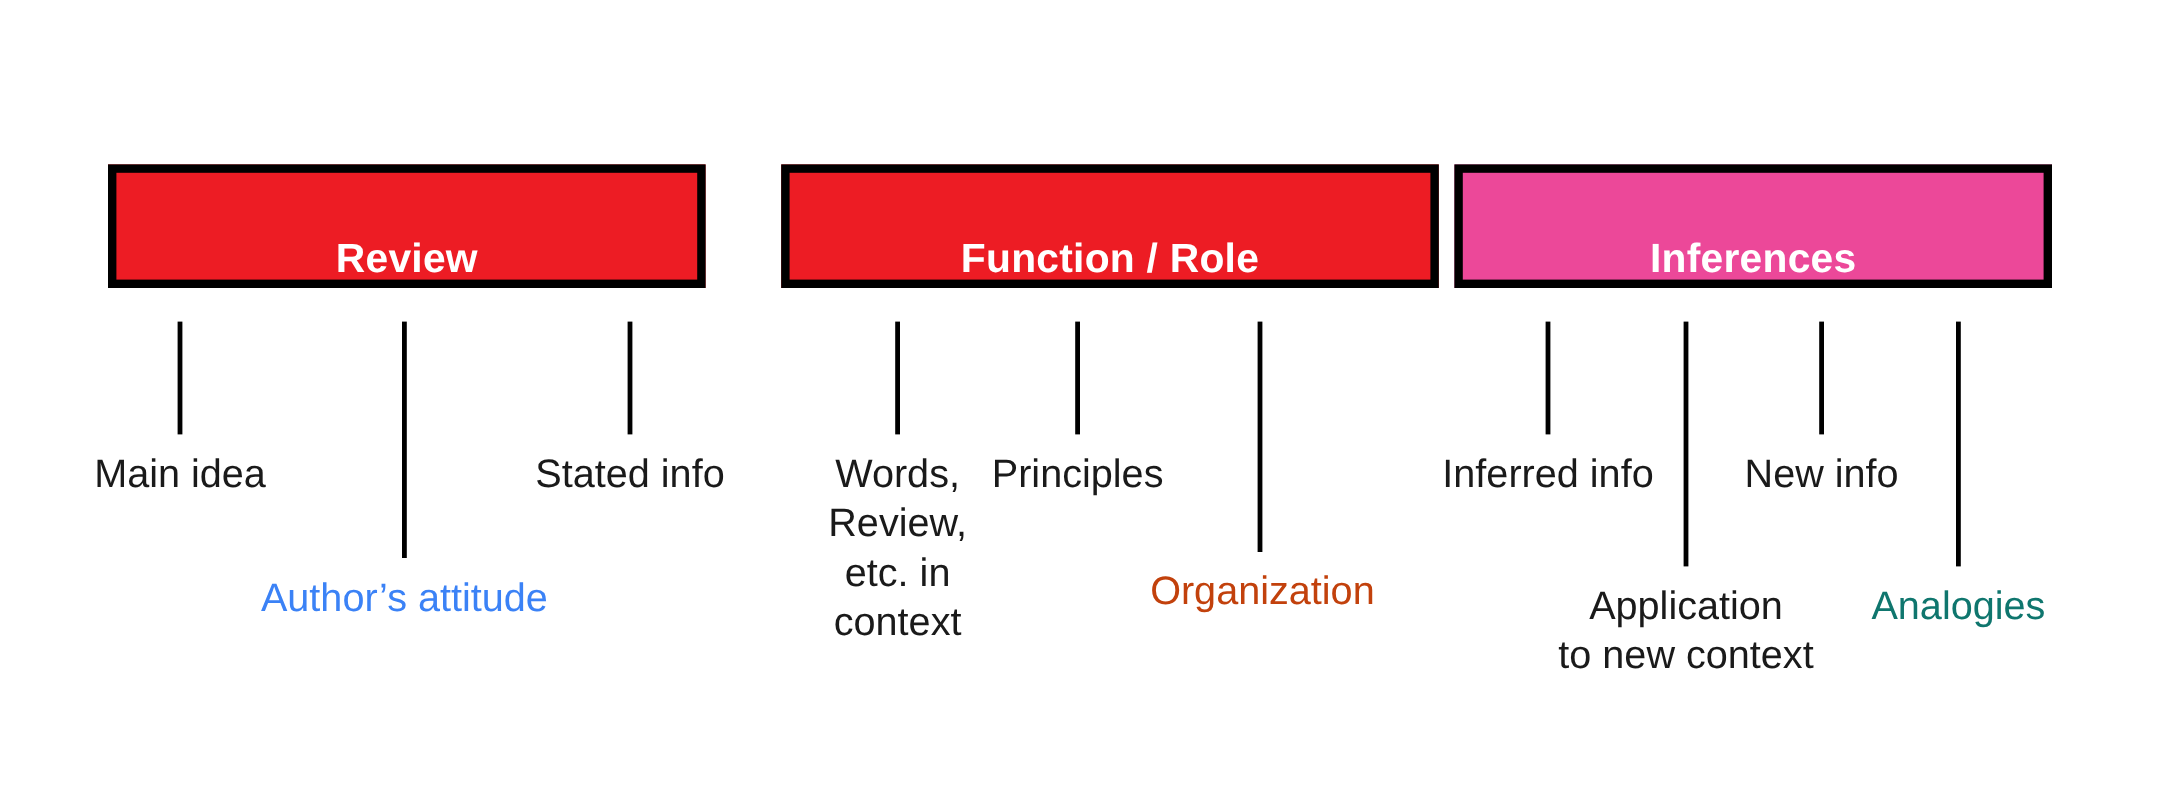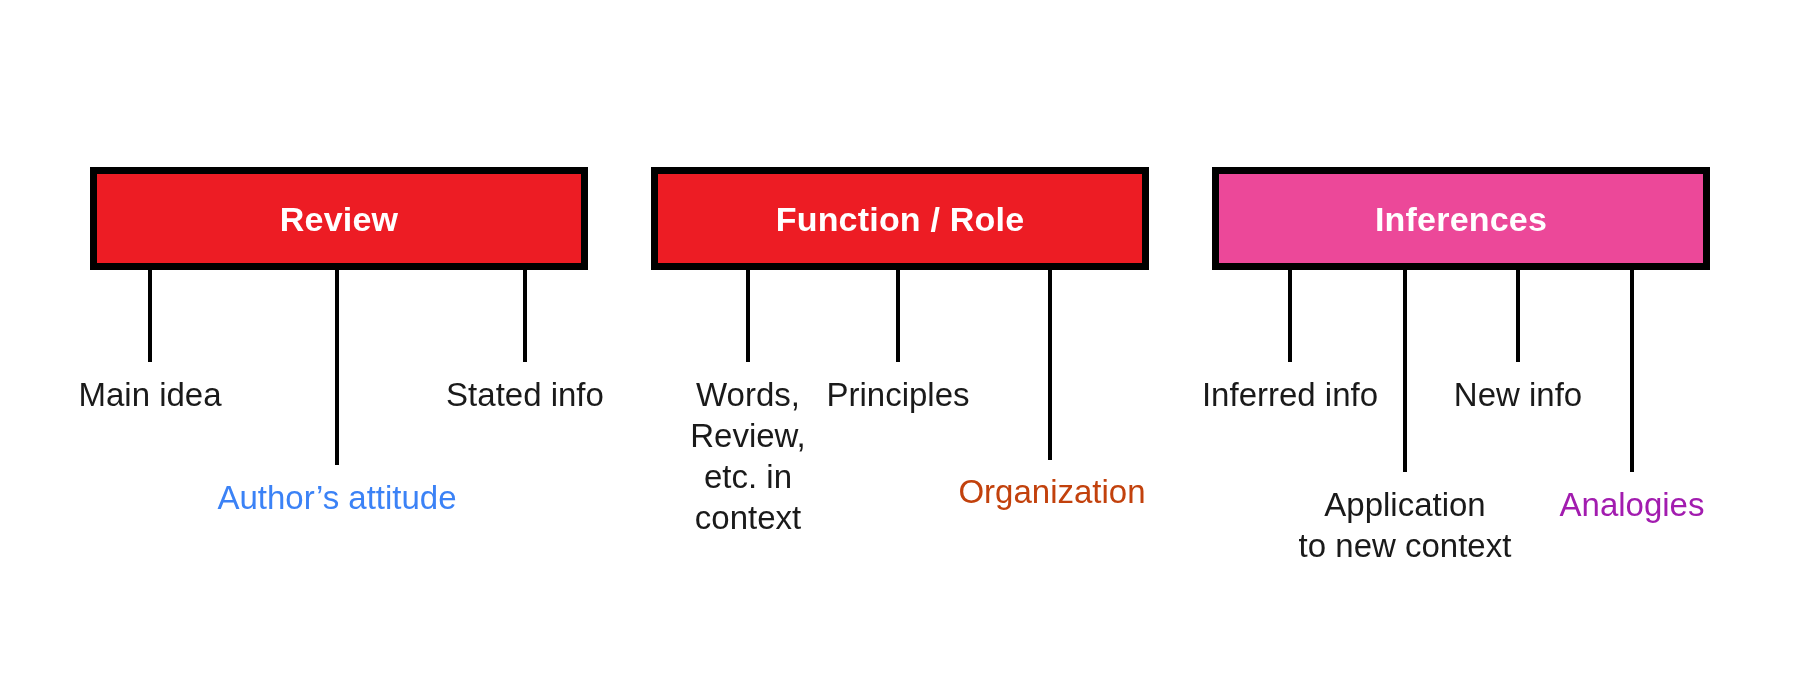--- a/index.html
+++ b/index.html
@@ -21,23 +21,22 @@
     background: #ffffff;
   }
 
   
   .cat-box {
     position: absolute;
     box-sizing: border-box;
     background: #ED1C24;
     border: 7px solid #000000;
     display: flex;
-    align-items: center;
+    align-items: flex-end;
     justify-content: center;
-    margin-top: 30px;
   }
   .cat-title {
     color: #ffffff;
     font-size: 34px;
     font-weight: bold;
     letter-spacing: 0.2px;
     line-height: 1;
     white-space: nowrap;
   }
 
@@ -65,21 +64,21 @@
 <div id="diagram">
     <div class="cat-box" style="left: 90px; top: 137px; width: 498px; height: 103px; background: rgb(237, 28, 36); border-color: rgb(0, 0, 0);">
       <span class="cat-title" style="color: rgb(255, 255, 255);">Review</span>
     </div>
     <div class="tick" style="left: 148px; top: 268px; height: 94px; background: rgb(0, 0, 0);"></div>
     <div class="leaf-label" style="left: 150px; top: 375px; color: rgb(26, 26, 26);">Main idea</div>
     <div class="tick" style="left: 335px; top: 268px; height: 197px; background: rgb(0, 0, 0);"></div>
     <div class="leaf-label" style="left: 337px; top: 478px; color: #3b82f6;">Author’s attitude</div>
     <div class="tick" style="left: 523px; top: 268px; height: 94px; background: rgb(0, 0, 0);"></div>
     <div class="leaf-label" style="left: 525px; top: 375px; color: rgb(26, 26, 26);">Stated info</div>
-    <div class="cat-box" style="left: 651px; top: 137px; width: 498px; height: 103px; background: rgb(237, 28, 36); border-color: rgb(0, 0, 0);">
+    <div class="cat-box" style="left: 651px; top: 137px; width: 548px; height: 103px; background: rgb(237, 28, 36); border-color: rgb(0, 0, 0);">
       <span class="cat-title" style="color: rgb(255, 255, 255);">Function / Role</span>
     </div>
     <div class="tick" style="left: 746px; top: 268px; height: 94px; background: rgb(0, 0, 0);"></div>
     <div class="leaf-label" style="left: 748px; top: 375px; color: rgb(26, 26, 26);">Words,
 Review,
 etc. in
 context</div>
     <div class="tick" style="left: 896px; top: 268px; height: 94px; background: rgb(0, 0, 0);"></div>
     <div class="leaf-label" style="left: 898px; top: 375px; color: rgb(26, 26, 26);">Principles</div>
     <div class="tick" style="left: 1048px; top: 268px; height: 192px; background: rgb(0, 0, 0);"></div>
@@ -88,14 +87,14 @@
       <span class="cat-title" style="color: rgb(255, 255, 255);">Inferences</span>
     </div>
     <div class="tick" style="left: 1288px; top: 268px; height: 94px; background: rgb(0, 0, 0);"></div>
     <div class="leaf-label" style="left: 1290px; top: 375px; color: rgb(26, 26, 26);">Inferred info</div>
     <div class="tick" style="left: 1403px; top: 268px; height: 204px; background: rgb(0, 0, 0);"></div>
     <div class="leaf-label" style="left: 1405px; top: 485px; color: rgb(26, 26, 26);">Application
 to new context</div>
     <div class="tick" style="left: 1516px; top: 268px; height: 94px; background: rgb(0, 0, 0);"></div>
     <div class="leaf-label" style="left: 1518px; top: 375px; color: rgb(26, 26, 26);">New info</div>
     <div class="tick" style="left: 1630px; top: 268px; height: 204px; background: rgb(0, 0, 0);"></div>
-    <div class="leaf-label" style="left: 1632px; top: 485px; color: #a21caf;">Analogies</div>
+    <div class="leaf-label" style="left: 1632px; top: 485px; color: #0f766e;">Analogies</div>
   </div>
 
 </body></html>

